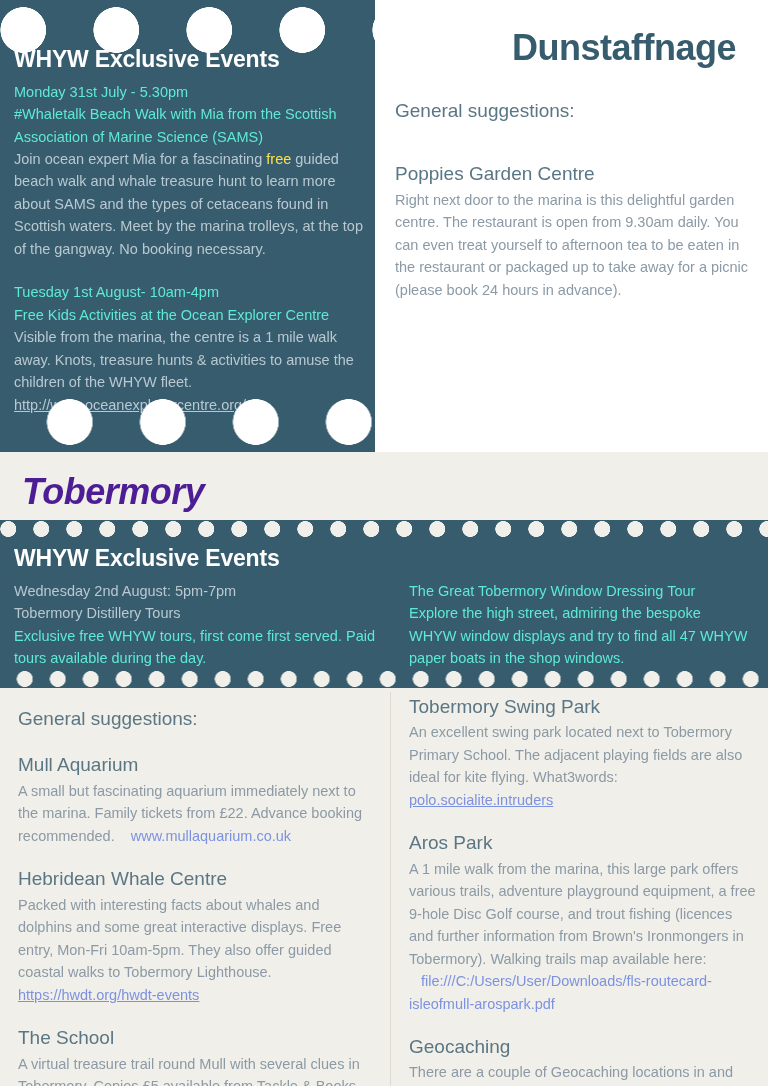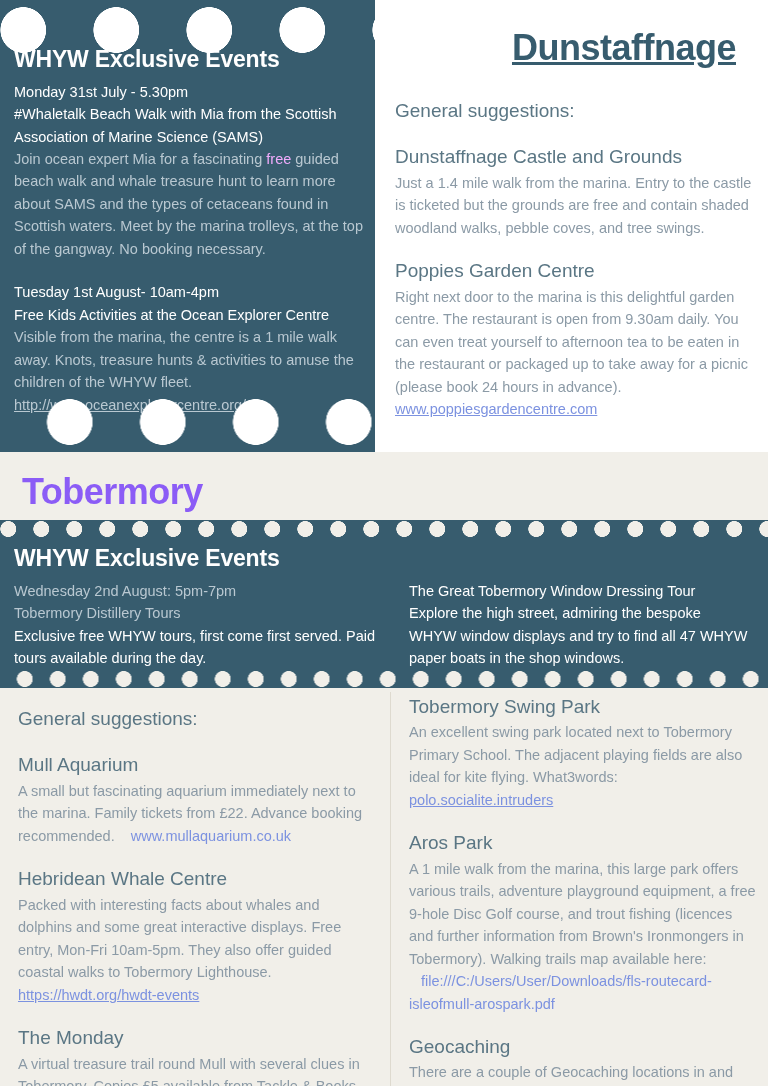--- a/index.html
+++ b/index.html
@@ -69,35 +69,34 @@
     line-height: 1.2;
     letter-spacing: -0.2px;
     margin-bottom: 7px;
   }
 
   .p-dark {
     color: #b9c8d1;
     font-size: 14.5px;
     line-height: 1.55;
   }
-  .p-dark.bright { color: #ffffff; }
-  .p-dark .em-free { color: #f0abfc; text-align: center; }
+  .p-dark.bright { color: #5eead4; }
+  .p-dark .em-free { color: #fde047; text-align: center; }
   .gap { height: 21px; }
 
   
   .dun-title {
     position: absolute;
     right: 32px;
     top: 28px;
     font-size: 36px;
     font-weight: bold;
     color: #375c6e;
     letter-spacing: -0.5px;
     line-height: 1.1;
-    text-decoration: underline;
   }
 
   .dun-body {
     position: absolute;
     left: 395px;
     top: 96px;
     width: 358px;
   }
 
   .p-lite { color: #8b9aa6; font-size: 14.5px; line-height: 1.55; }
@@ -114,23 +113,24 @@
     height: 634px;
     background: #f1efe9;
   }
 
   .tob-title {
     position: absolute;
     left: 22px;
     top: 20px;
     font-size: 36px;
     font-weight: bold;
-    color: #8b5cf6;
+    color: #4c1d95;
     letter-spacing: -0.5px;
     line-height: 1.1;
+    font-style: italic;
   }
 
   
   .band-dark {
     position: absolute;
     left: 0;
     top: 68px;
     width: 768px;
     height: 168px;
     background: #375c6e;
@@ -223,31 +223,26 @@
       </div>
     </div>
 
     <div class="dun-title">Dunstaffnage</div>
 
     <div class="dun-body">
       <div class="sub-head">General suggestions:</div>
 
       <div class="block-gap"></div>
 
-      <div>
-        <div class="sub-head">Dunstaffnage Castle and Grounds</div>
-        <div class="p-lite">Just a 1.4 mile walk from the marina. Entry to the castle is ticketed but the grounds are free and contain shaded woodland walks, pebble coves, and tree swings.</div>
-      </div>
 
       <div class="block-gap"></div>
 
       <div>
         <div class="sub-head">Poppies Garden Centre</div>
         <div class="p-lite">Right next door to the marina is this delightful garden centre. The restaurant is open from 9.30am daily. You can even treat yourself to afternoon tea to be eaten in the restaurant or packaged up to take away for a picnic (please book 24 hours in advance).</div>
-        <a class="p-lite lnk-b" style="display:block" href="#">www.poppiesgardencentre.com</a>
       </div>
     </div>
   </div>
 
   <div class="sec2">
 
     <div class="tob-title">Tobermory</div>
 
     <div class="band-dark">
       <div class="band-head">WHYW Exclusive Events</div>
@@ -280,21 +275,21 @@
 
       <div>
         <div class="sub-head">Hebridean Whale Centre</div>
         <div class="p-lite"> Packed with interesting facts about whales and dolphins and some great interactive displays. Free entry, Mon-Fri 10am-5pm. They also offer guided coastal walks to Tobermory Lighthouse.</div>
         <a class="p-lite lnk-b" style="display:block" href="#">https://hwdt.org/hwdt-events</a>
       </div>
 
       <div class="block-gap"></div>
 
       <div>
-        <div class="sub-head">The Monday</div>
+        <div class="sub-head">The School</div>
         <div class="p-lite">A virtual treasure trail round Mull with several clues in Tobermory. Copies £5 available from Tackle &amp; Books on the high street or as PDF download here:</div>
 
       </div>
     </div>
 
     <div class="tob-col-r">
 
       <div>
         <div class="sub-head">Tobermory Swing Park</div>
         <div class="p-lite">An excellent swing park located next to Tobermory Primary School. The adjacent playing fields are also ideal for kite flying. What3words:</div>

